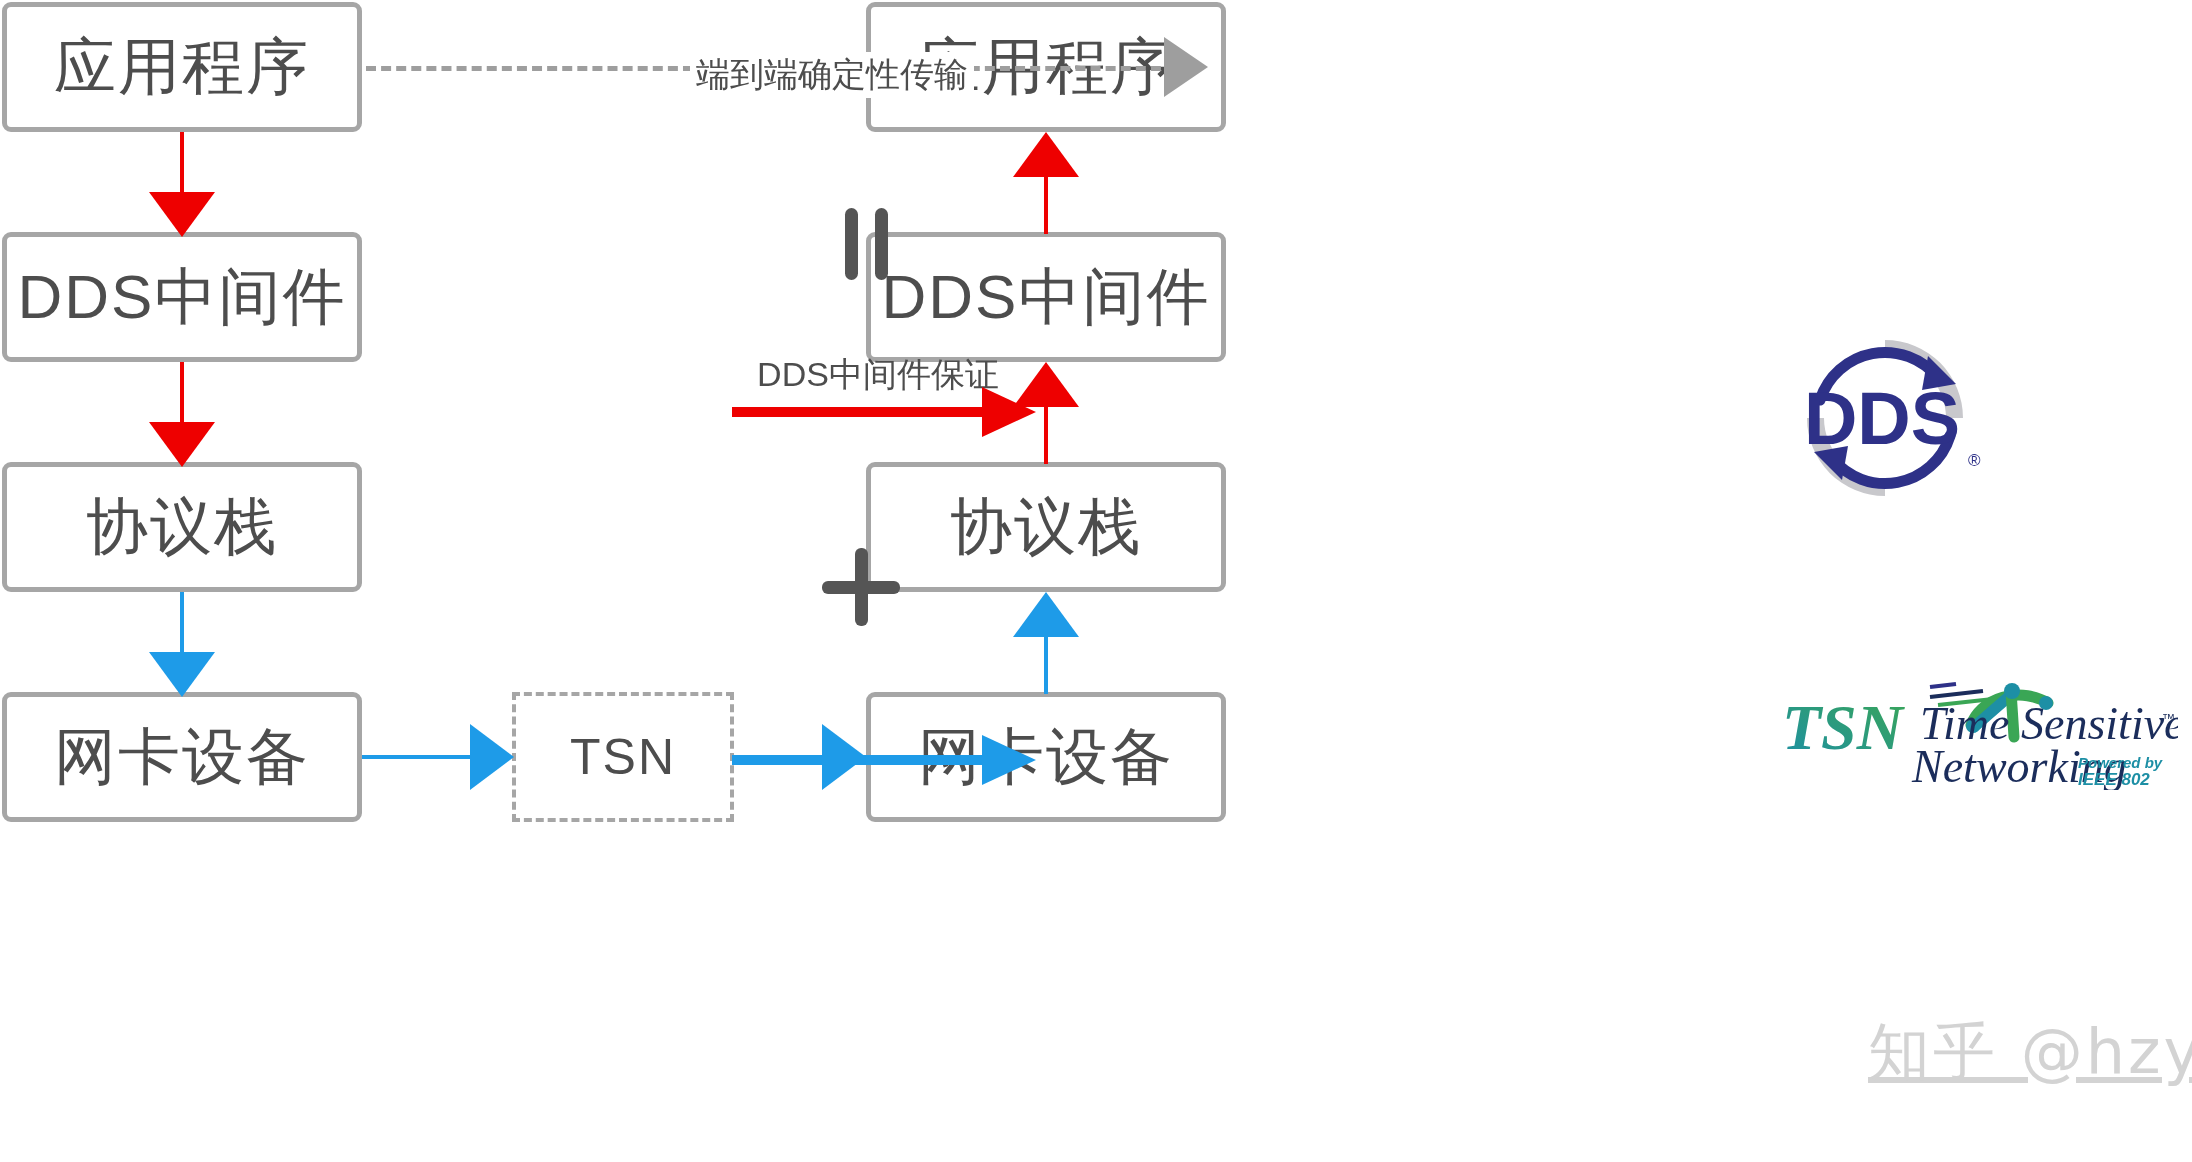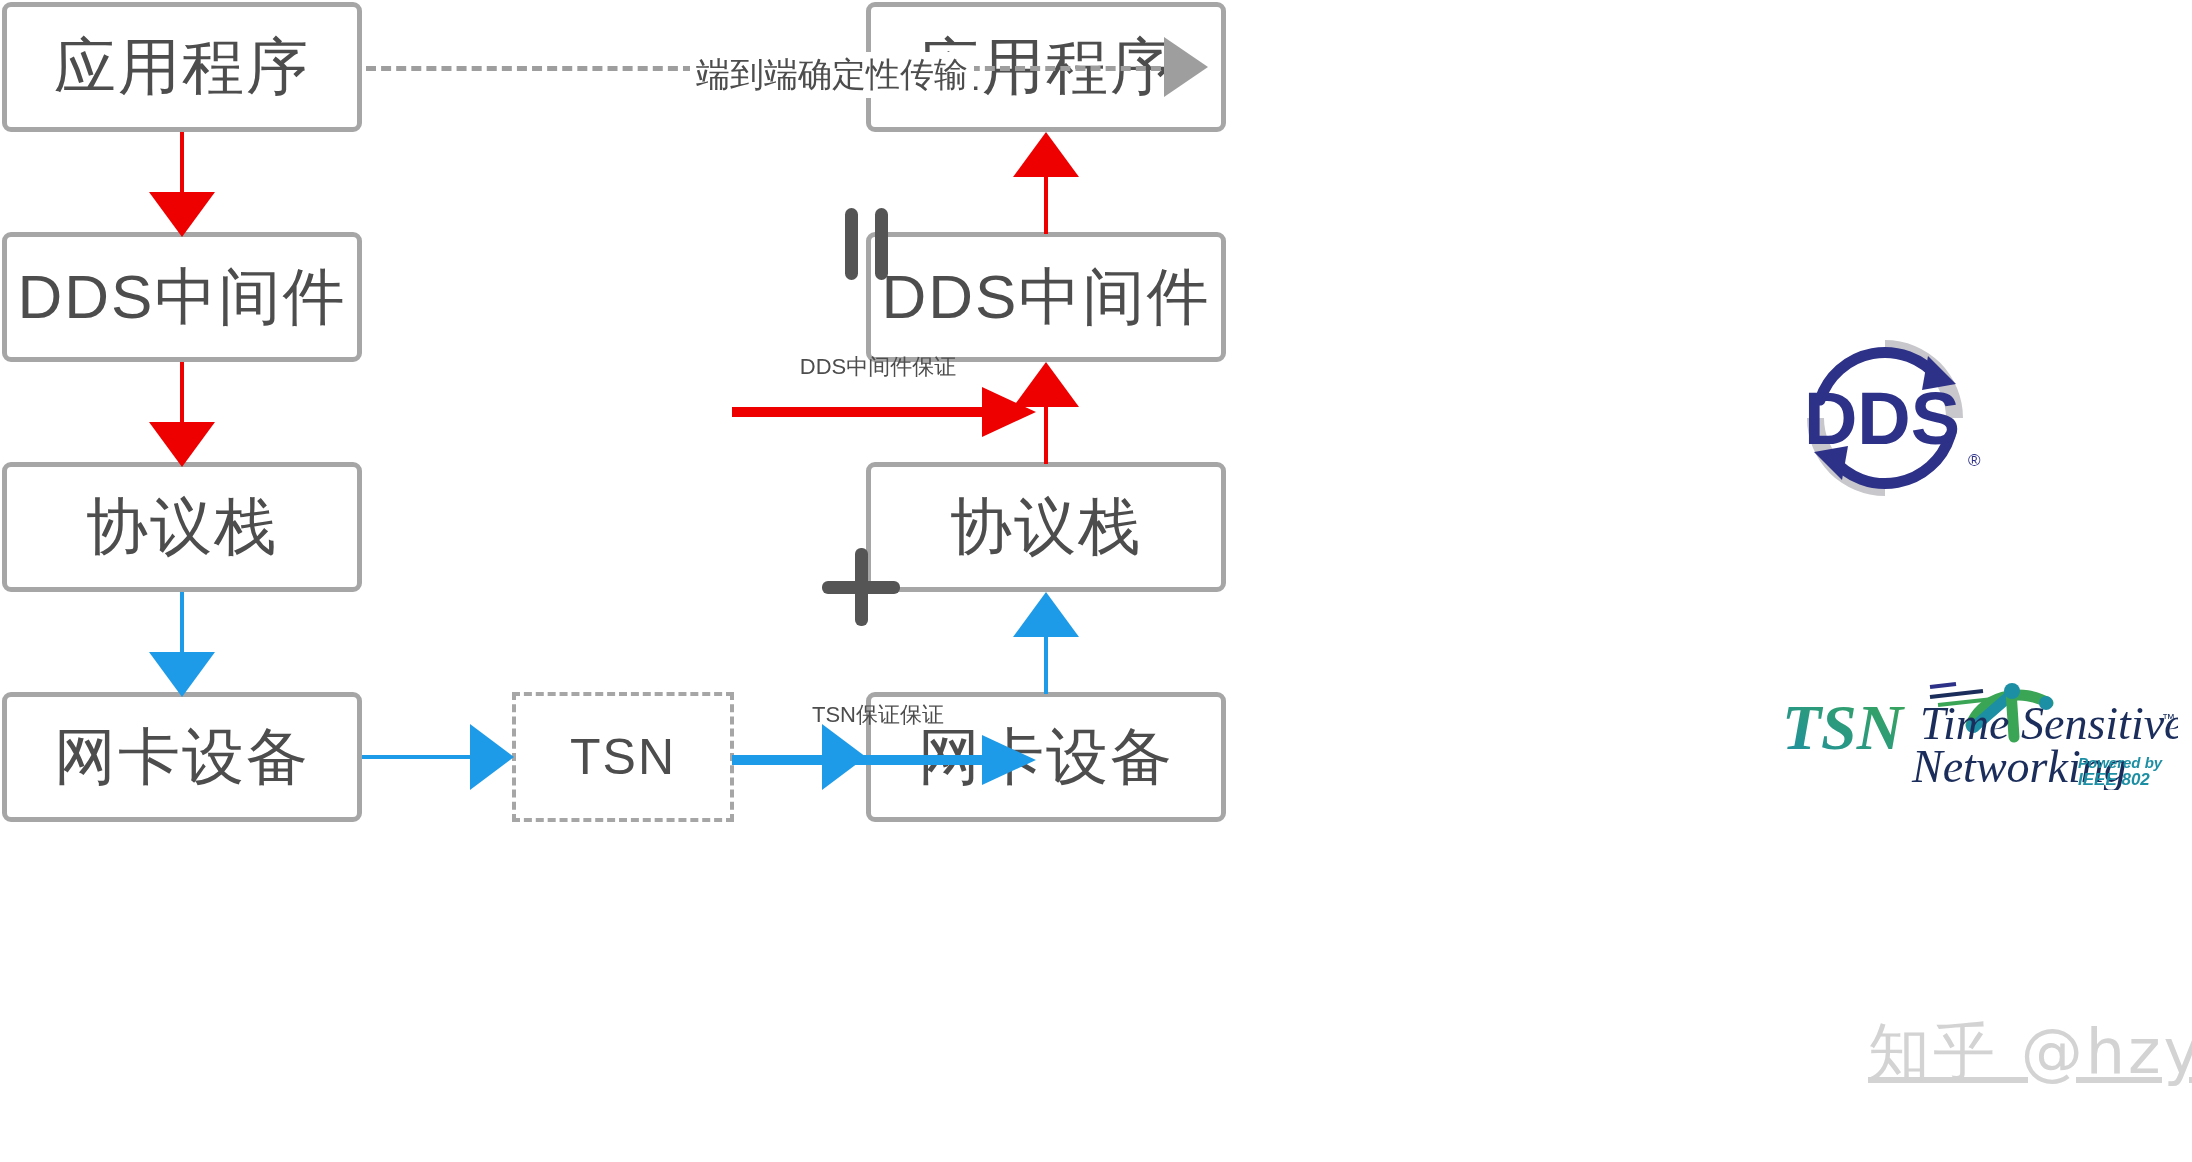--- a/index.html
+++ b/index.html
@@ -63,21 +63,21 @@
   }
   .head-right {
     border-top: 33px solid transparent;
     border-bottom: 33px solid transparent;
   }
 
   
   .mid-label {
     position: absolute;
     color: #4d4d4d;
-    font-size: 22px;
+    font-size: 34px;
     white-space: nowrap;
     text-align: center;
   }
 
   
   .dashed-line {
     position: absolute;
     height: 0;
     border-top: 5px dashed #9e9e9e;
   }
@@ -194,21 +194,20 @@
 
   <div class="op-plus" style="left:822px; top:548px;">
     <div class="bar-h"></div>
     <div class="bar-v"></div>
   </div>
 
   <div class="mid-label" style="left:748px; top:352px; width:260px;">DDS中间件保证</div>
   <div class="arrow-shaft" style="left:732px; top:407px; width:252px; height:10px; background:#ee0000;"></div>
   <div class="arrow-head head-right" style="left:982px; top:387px; border-left:54px solid #ee0000; border-top-width:25px; border-bottom-width:25px;"></div>
 
-  <div class="mid-label" style="left:748px; top:700px; width:260px;">TSN保证保证</div>
   <div class="arrow-shaft" style="left:732px; top:755px; width:252px; height:10px; background:#1e9be8;"></div>
   <div class="arrow-head head-right" style="left:982px; top:735px; border-left:54px solid #1e9be8; border-top-width:25px; border-bottom-width:25px;"></div>
 
   <div class="logo" style="left:1778px; top:326px; width:215px; height:185px;">
     <svg width="215" height="185" viewBox="0 0 215 185" aria-label="DDS logo">
       <g>
         <path d="M107 14 A 78 78 0 0 1 185 92 L 168 92 A 61 61 0 0 0 107 31 Z" fill="#c8c8cc"></path>
         <path d="M107 170 A 78 78 0 0 1 29 92 L 46 92 A 61 61 0 0 0 107 153 Z" fill="#c8c8cc"></path>
         <path d="M42 74 A 68 68 0 0 1 160 52" stroke="#2e3188" stroke-width="11" fill="none" stroke-linecap="round"></path>
         <polygon points="150,30 178,58 144,64" fill="#2e3188"></polygon>

